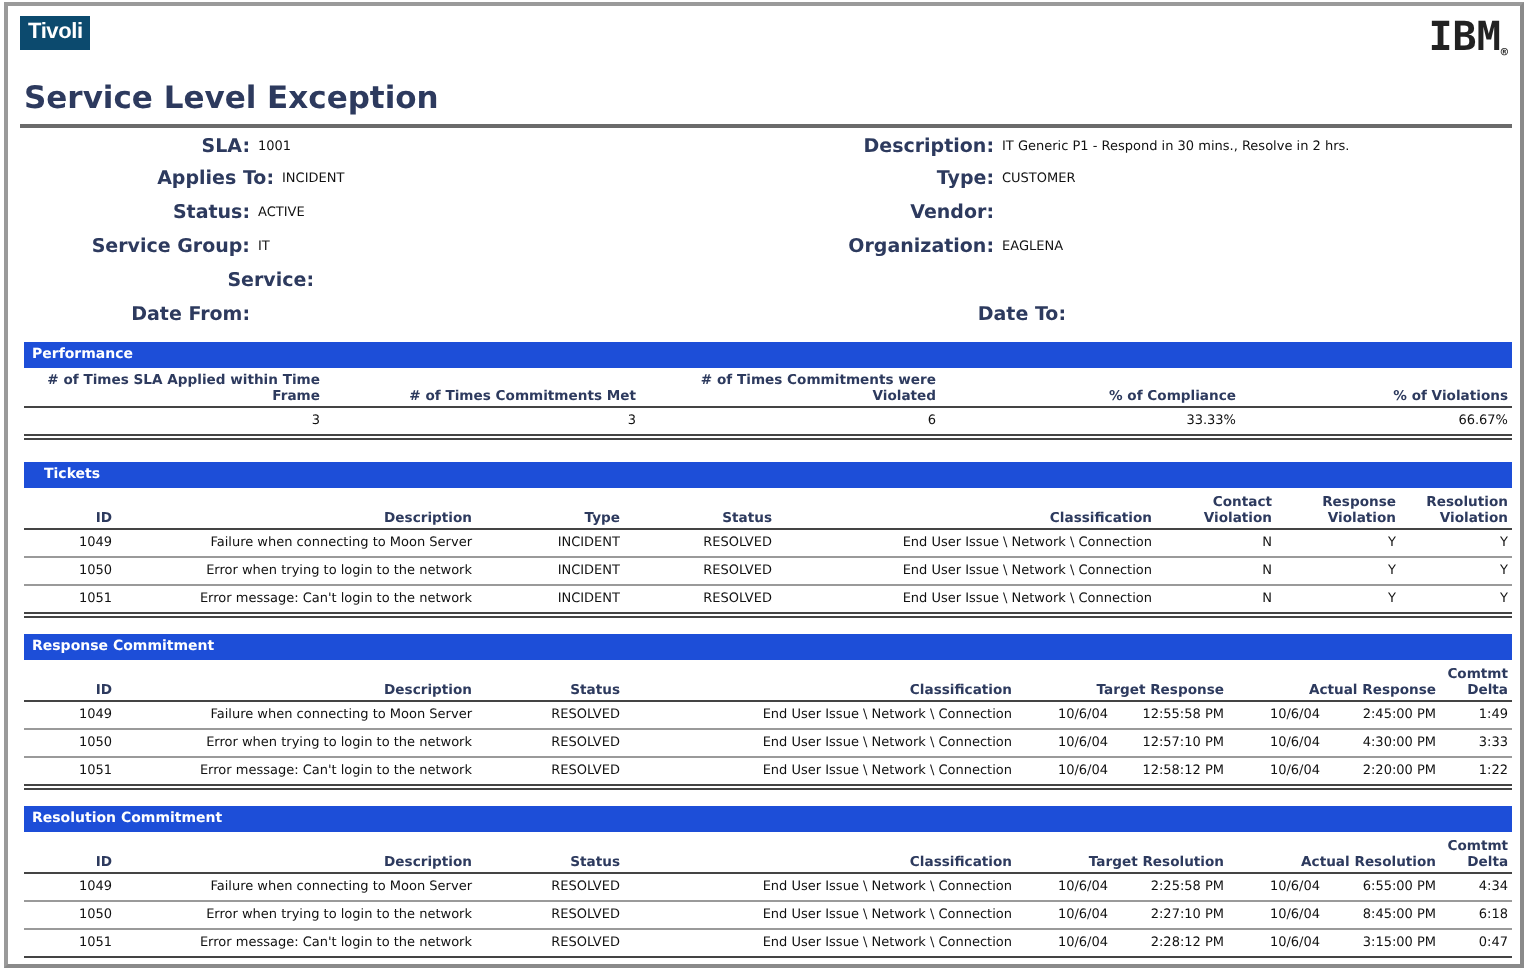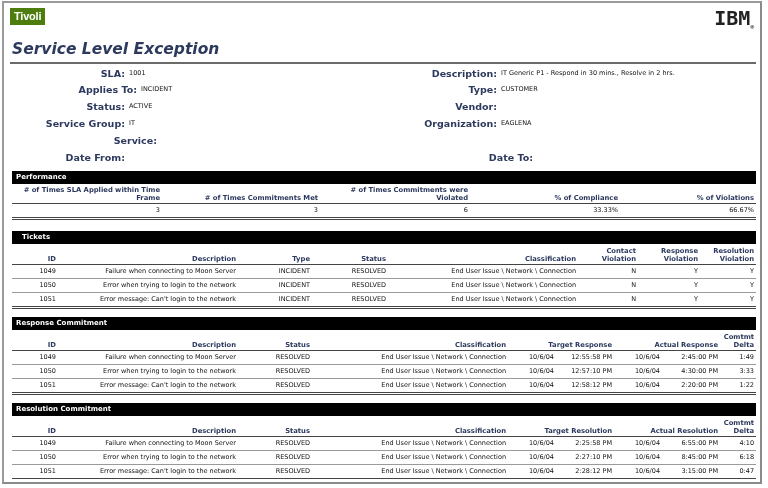--- a/index.html
+++ b/index.html
@@ -1,28 +1,28 @@
 <!DOCTYPE html>
 <html><head>
 <meta charset="utf-8">
 <style>
   html, body { margin:0; padding:0; }
   body { width:768px; height:488px; background:#fff; font-family:"DejaVu Sans", sans-serif; overflow:hidden; position:relative; }
   .frame { position:absolute; left:2px; top:1px; width:760px; height:483px; border:2px solid #9a9a9a; border-right-color:#8a8a8a; border-bottom-color:#8a8a8a; box-sizing:border-box; background:#fff; }
-  .tivoli { position:absolute; left:10px; top:8px; background:#4d7c0f; color:#fff; font-family:"Liberation Sans", sans-serif; font-weight:bold; font-size:11px; padding:2px 4px 3px 4px; letter-spacing:-0.2px; }
+  .tivoli { position:absolute; left:10px; top:8px; background:#0c4a6e; color:#fff; font-family:"Liberation Sans", sans-serif; font-weight:bold; font-size:11px; padding:2px 4px 3px 4px; letter-spacing:-0.2px; }
   .ibm { position:absolute; right:14px; top:6px; font-family:"DejaVu Sans Mono", monospace; font-weight:bold; font-size:20px; color:#222; letter-spacing:0px;
          background: repeating-linear-gradient(to bottom, transparent 0px, transparent 2px, #fff 2px, #fff 3px); -webkit-background-clip:text; }
   .ibm .reg { font-size:6px; vertical-align:bottom; }
-  .title { position:absolute; left:12px; top:40px; font-family:"DejaVu Sans", sans-serif; font-weight:bold; font-size:15.5px; color:#2d3a5e;font-style:italic; }
+  .title { position:absolute; left:12px; top:40px; font-family:"DejaVu Sans", sans-serif; font-weight:bold; font-size:15.5px; color:#2d3a5e; }
   .title-rule { position:absolute; left:10px; top:62px; width:746px; height:2px; background:#6b6b6b; }
   .info { position:absolute; font-size:9px; }
   .info .row { position:absolute; white-space:nowrap; height:14px; }
   .info .lbl { position:absolute; right:0; font-weight:bold; color:#2d3a5e; font-size:9.5px; text-align:right; }
   .info .val { position:absolute; left:4px; top:1px; font-size:6.5px; color:#111; white-space:nowrap; }
-  .section-bar { position:absolute; left:12px; width:744px; height:13px; background:#000000; color:#fff; font-weight:bold; font-size:7px; line-height:13px; padding-left:4px; box-sizing:border-box; }
+  .section-bar { position:absolute; left:12px; width:744px; height:13px; background:#1d4ed8; color:#fff; font-weight:bold; font-size:7px; line-height:13px; padding-left:4px; box-sizing:border-box; }
   table { position:absolute; left:12px; width:744px; border-collapse:collapse; font-size:6.5px; color:#111; table-layout:fixed; }
   th { font-weight:bold; color:#2d3a5e; font-size:6.8px; text-align:right; vertical-align:bottom; padding:0 2px 1px 2px; line-height:8px; }
   td { text-align:right; padding:0 2px; height:13px; line-height:13px; white-space:nowrap; overflow:hidden; }
   thead tr { border-bottom:1px solid #444; }
   tbody tr { border-bottom:1px solid #9a9a9a; }
   tbody tr:last-child { border-bottom:3px double #444; }
 </style>
 </head>
 <body>
 
@@ -263,21 +263,21 @@
   <tbody>
     <tr>
       <td>1049</td>
         <td>Failure when connecting to Moon Server</td>
         <td>RESOLVED</td>
         <td>End User Issue \ Network \ Connection</td>
         <td>10/6/04</td>
         <td>2:25:58 PM</td>
         <td>10/6/04</td>
         <td>6:55:00 PM</td>
-        <td>4:10</td>
+        <td>4:34</td>
     </tr>
     <tr>
       <td>1050</td>
         <td>Error when trying to login to the network</td>
         <td>RESOLVED</td>
         <td>End User Issue \ Network \ Connection</td>
         <td>10/6/04</td>
         <td>2:27:10 PM</td>
         <td>10/6/04</td>
         <td>8:45:00 PM</td>

